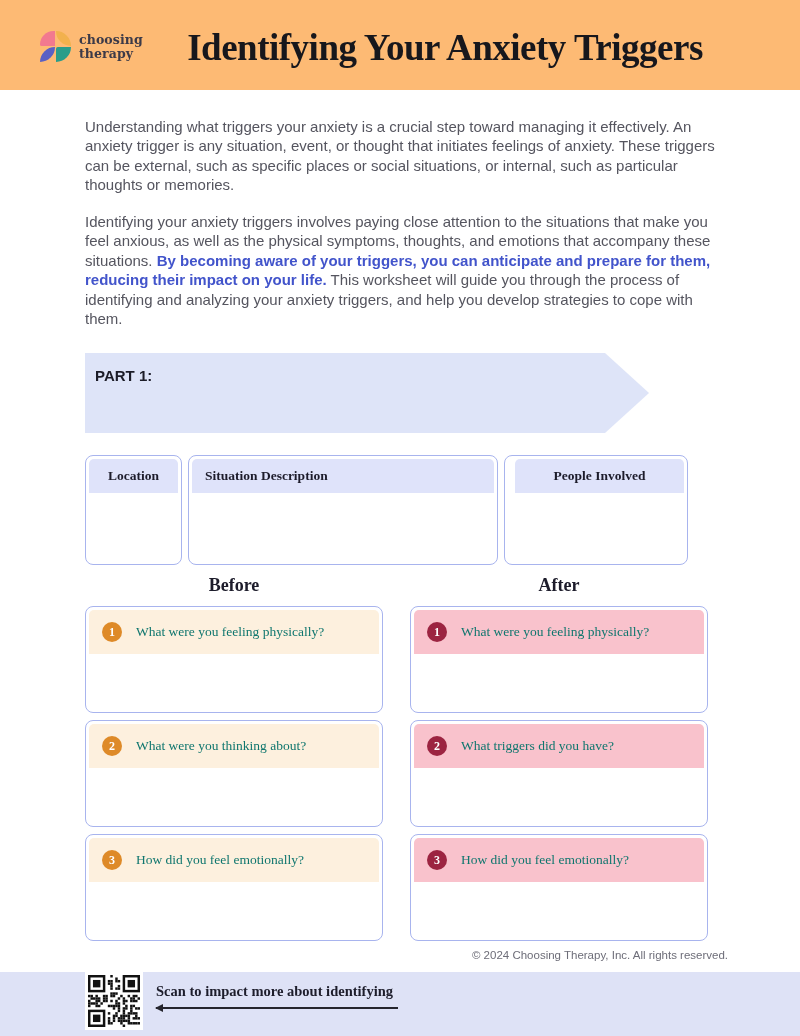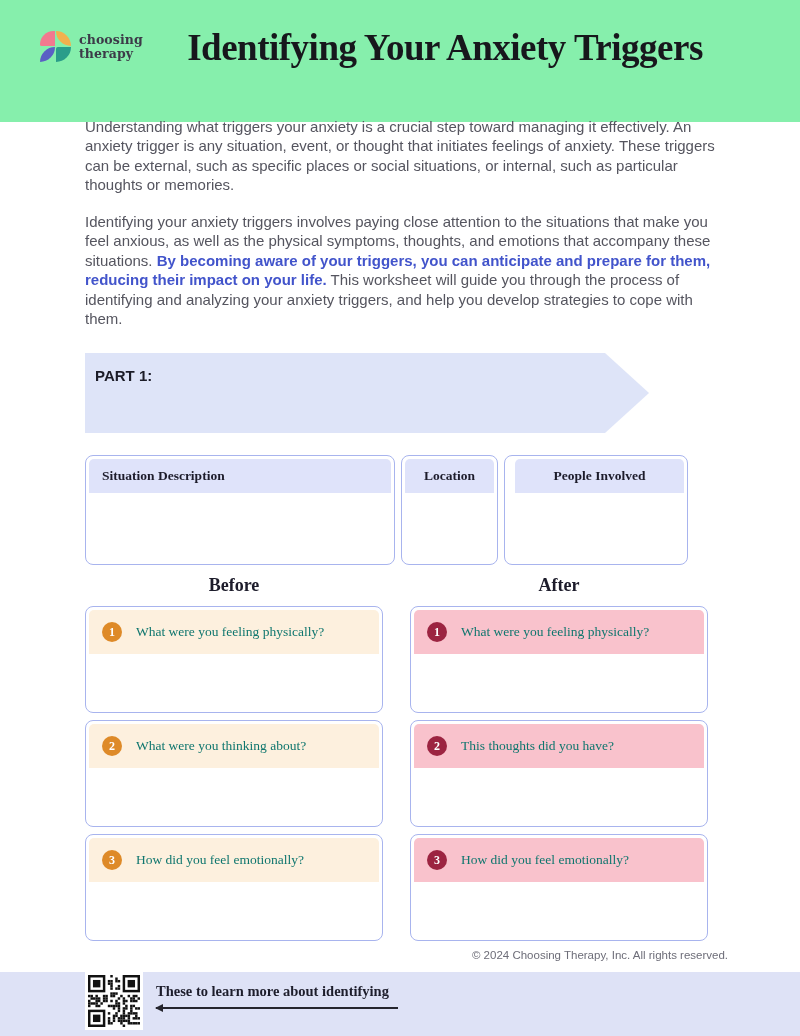--- a/index.html
+++ b/index.html
@@ -1,20 +1,20 @@
 <!DOCTYPE html>
 <html><head>
 <meta charset="utf-8">
 <style>
   * { margin:0; padding:0; box-sizing:border-box; }
   body { background:#ffffff; font-family:"Liberation Sans", sans-serif; }
   .page { position:relative; width:800px; height:1036px; background:#ffffff; overflow:hidden; }
 
   
-  .header-band { position:absolute; top:0; left:0; width:800px; height:122px; background:#86efac; }
+  .header-band { position:absolute; top:0; left:0; width:800px; height:90px; background:#fdba74; }
   .logo { position:absolute; left:40px; top:31px; display:flex; align-items:center; }
   .logo-mark { width:31px; height:31px; display:grid; grid-template-columns:1fr 1fr; grid-template-rows:1fr 1fr; gap:1px; }
   .q-tl { background:#f2798f; border-radius:100% 0 0 12%; }
   .q-tr { background:#f2b14e; border-radius:0 100% 0 100%; }
   .q-bl { background:#5a60c4; border-radius:100% 0 100% 0; }
   .q-br { background:#2a9d8a; border-radius:12% 0 100% 0; }
   .logo-text { margin-left:8px; font-family:"DejaVu Serif", serif; font-size:12.5px; font-weight:600; color:#3c3a48; line-height:1.05; letter-spacing:0.1px; }
   .page-title { position:absolute; left:130px; right:40px; top:26px; text-align:center;
     font-family:"Liberation Serif", serif; font-weight:bold; font-size:37px; color:#17171c; letter-spacing:-0.5px; }
 
@@ -93,25 +93,25 @@
   <p class="para p2"><span>Identifying your anxiety triggers involves paying close attention to the situations that make you feel anxious, as well as the physical symptoms, thoughts, and emotions that accompany these situations. </span><span class="hl">By becoming aware of your triggers, you can anticipate and prepare for them, reducing their impact on your life.</span><span> This worksheet will guide you through the process of identifying and analyzing your anxiety triggers, and help you develop strategies to cope with them.</span></p>
 
   <div class="banner">
     <div class="banner-arrow"></div>
     <div class="banner-inner">
       <div class="banner-label">PART 1:</div>
     </div>
   </div>
 
   <div class="sit-table">
+    <div class="sit-col c2">
+      <div class="sit-col-head">Location</div>
+    </div>
     <div class="sit-col c1">
       <div class="sit-col-head">Situation Description</div>
-    </div>
-    <div class="sit-col c2">
-      <div class="sit-col-head">Location</div>
     </div>
     <div class="sit-col c3">
       <div class="sit-col-head">People Involved</div>
     </div>
   </div>
 
   <div class="col-headings">
     <div class="col-heading">Before</div>
     <div class="col-heading">After</div>
   </div>
@@ -134,21 +134,21 @@
     <div class="qrow">
       <div class="qbox before">
         <div class="qbox-head">
           <span class="badge">2</span>
           <span class="qtext">What were you thinking about?</span>
         </div>
       </div>
       <div class="qbox after">
         <div class="qbox-head">
           <span class="badge">2</span>
-          <span class="qtext">This thoughts did you have?</span>
+          <span class="qtext">What triggers did you have?</span>
         </div>
       </div>
     </div>
     <div class="qrow">
       <div class="qbox before">
         <div class="qbox-head">
           <span class="badge">3</span>
           <span class="qtext">How did you feel emotionally?</span>
         </div>
       </div>
@@ -286,18 +286,18 @@
           <rect x="1.25" y="1.25" width="15" height="15" fill="none" stroke="#111" stroke-width="2.5"></rect>
           <rect x="5" y="5" width="7.5" height="7.5"></rect>
           <rect x="36.25" y="1.25" width="15" height="15" fill="none" stroke="#111" stroke-width="2.5"></rect>
           <rect x="40" y="5" width="7.5" height="7.5"></rect>
           <rect x="1.25" y="36.25" width="15" height="15" fill="none" stroke="#111" stroke-width="2.5"></rect>
           <rect x="5" y="40" width="7.5" height="7.5"></rect>
         </g>
       </svg>
   </div>
   <div class="scan-block">
-    <div class="scan-line">These to learn more about identifying</div>
+    <div class="scan-line">Scan to impact more about identifying</div>
     <div class="scan-arrow"></div>
   </div>
   <div class="copyright">© 2024 Choosing Therapy, Inc. All rights reserved.</div>
 
 </div>
 
 </body></html>

